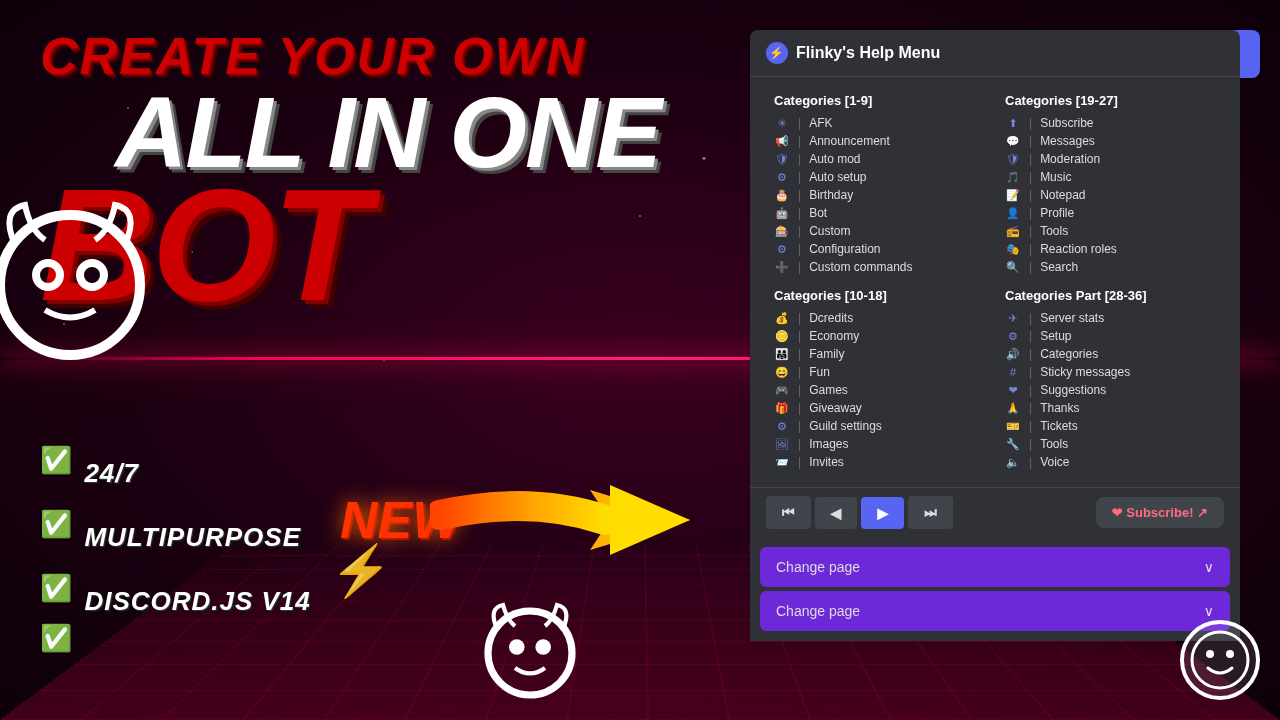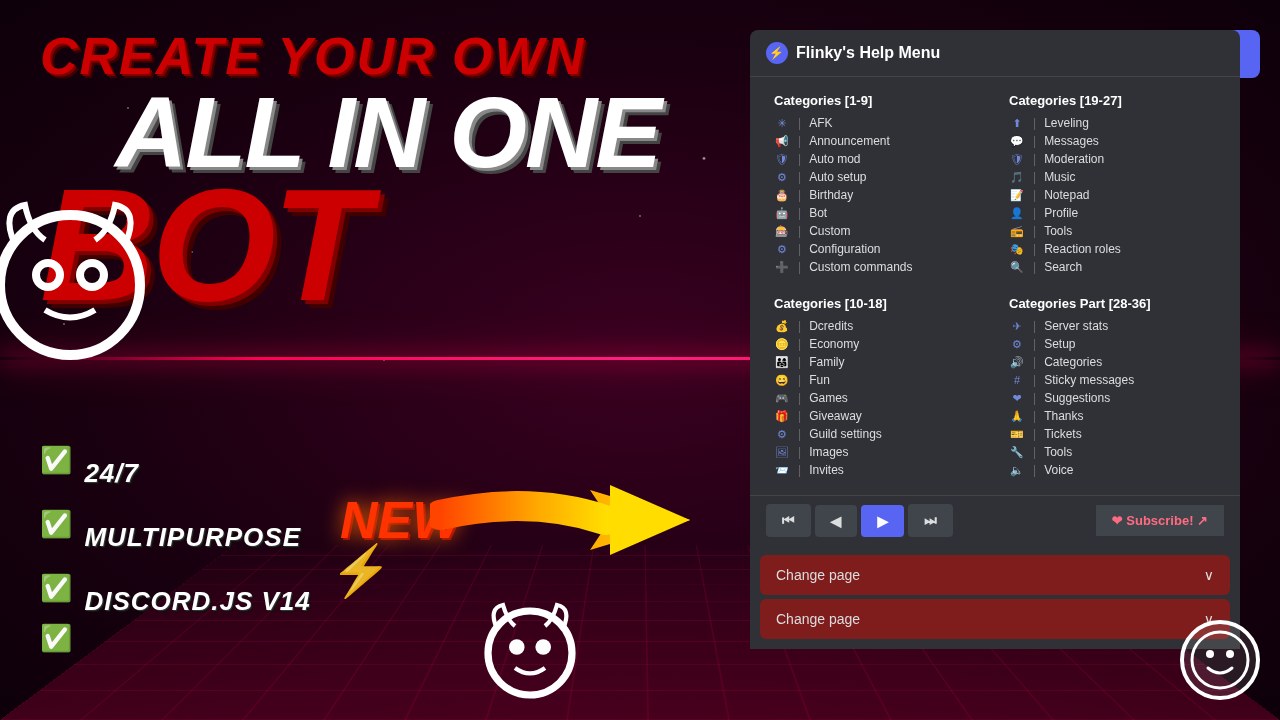--- a/index.html
+++ b/index.html
@@ -231,21 +231,21 @@
 
     .help-menu-title {
       color: white;
       font-size: 16px;
       font-weight: 700;
     }
 
     .help-menu-body {
       display: grid;
       grid-template-columns: 1fr 1fr;
-      gap: 12px;
+      gap: 4px;
       padding: 12px 16px;
     }
 
     .category-section {
       padding: 4px 8px;
     }
 
     .category-title {
       color: white;
       font-size: 13px;
@@ -297,34 +297,34 @@
 
     .nav-btn.active {
       background: #5865F2;
       color: white;
     }
 
     .subscribe-btn {
       background: #40444b;
       color: #ff6b81;
       border: none;
-      border-radius: 0;
+      border-radius: 8px;
       padding: 8px 16px;
       cursor: pointer;
       font-size: 13px;
       font-weight: bold;
       display: flex;
       align-items: center;
       gap: 6px;
       margin-left: auto;
     }
 
     
     .change-page-dropdown {
-      background: #7f1d1d;
+      background: #6d28d9;
       border-radius: 6px;
       padding: 12px 16px;
       display: flex;
       justify-content: space-between;
       align-items: center;
       margin: 4px 0;
       cursor: pointer;
     }
 
     .change-page-dropdown span {
@@ -504,21 +504,21 @@
             <span class="cat-divider">|</span>
             <span>Custom commands</span>
           </div>
       </div>
 
       <div class="category-section">
         <div class="category-title">Categories [19-27]</div>
         <div class="category-item">
             <span class="cat-icon">⬆</span>
             <span class="cat-divider">|</span>
-            <span>Leveling</span>
+            <span>Subscribe</span>
           </div>
         <div class="category-item">
             <span class="cat-icon">💬</span>
             <span class="cat-divider">|</span>
             <span>Messages</span>
           </div>
         <div class="category-item">
             <span class="cat-icon">🛡</span>
             <span class="cat-divider">|</span>
             <span>Moderation</span>

